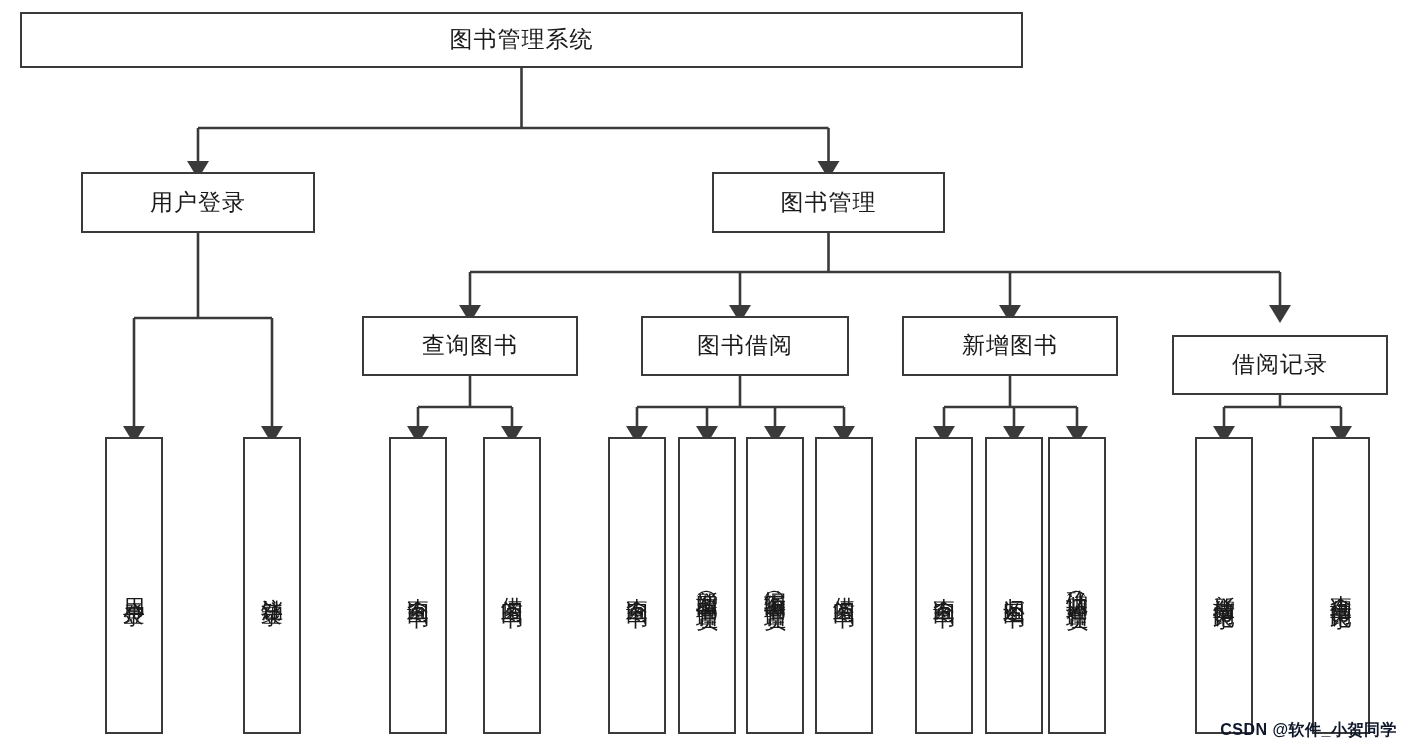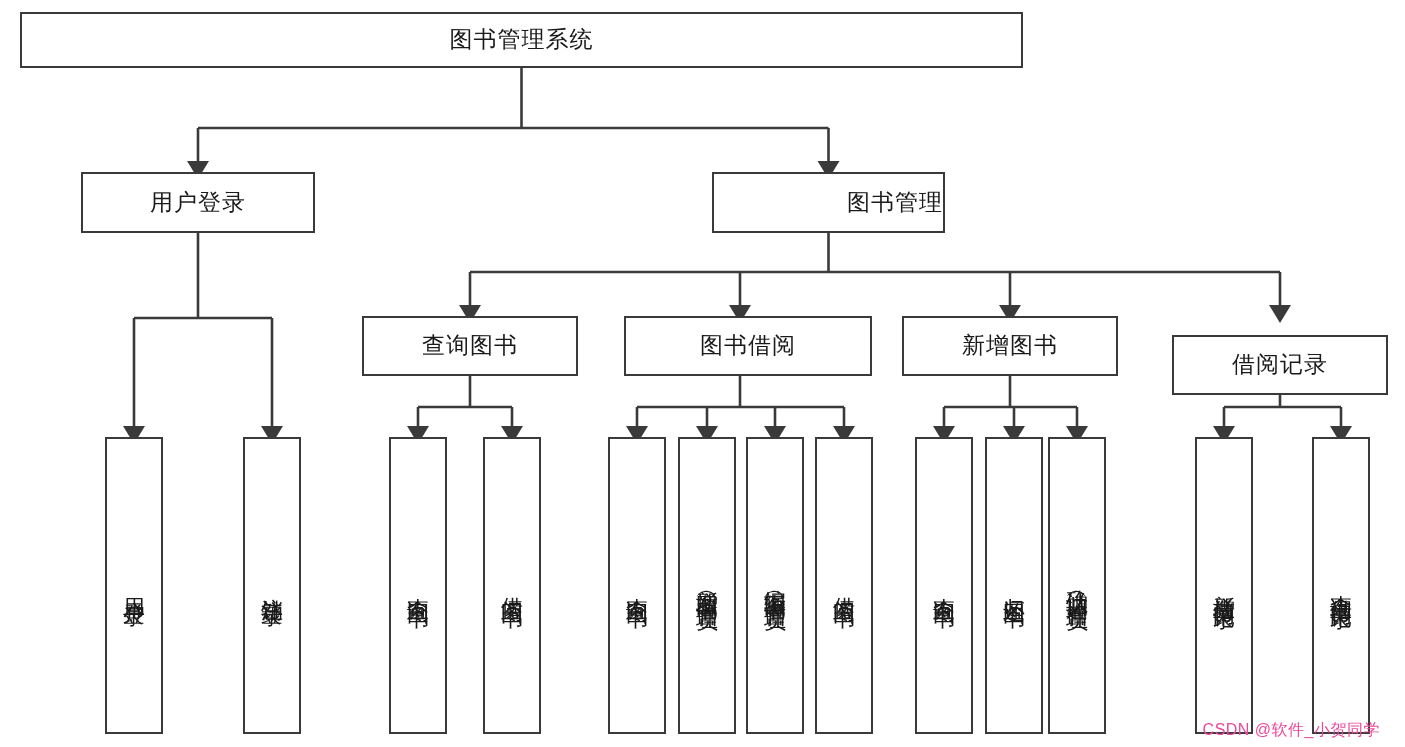--- a/index.html
+++ b/index.html
@@ -51,27 +51,28 @@
     padding: 6px 0;
     text-align: center;
   }
   .node.vert .label {
     writing-mode: vertical-rl;
     text-orientation: upright;
     display: block;
   }
   #watermark {
     position: absolute;
-    right: 25px;
+    right: 8px;
     bottom: 6px;
     font-size: 16px;
-    color: #ec4899;
+    color: #0f172a;
     letter-spacing: 0.5px;
     user-select: none;
     white-space: nowrap;
+    font-weight: bold;
   }
 </style>
 </head>
 <body>
 
 <div id="diagram-root">
 
   <svg id="connector-layer" width="1405" height="747" viewBox="0 0 1405 747" xmlns="http://www.w3.org/2000/svg">
     <defs>
       <marker id="arrow" markerWidth="9" markerHeight="9" refX="3.2" refY="4.5" orient="auto" markerUnits="strokeWidth">
@@ -115,27 +116,27 @@
       </g>
   </svg>
 
   <div id="node-layer">
       <div class="node horiz" style="left: 20px; top: 12px; width: 1003px; height: 56px;">
         <span class="label">图书管理系统</span>
       </div>
       <div class="node horiz" style="left: 81px; top: 172px; width: 234px; height: 61px;">
         <span class="label">用户登录</span>
       </div>
-      <div class="node horiz" style="left: 712px; top: 172px; width: 233px; height: 61px; justify-content: flex-end;">
+      <div class="node horiz" style="left: 712px; top: 172px; width: 233px; height: 61px;">
         <span class="label">图书管理</span>
       </div>
       <div class="node horiz" style="left: 362px; top: 316px; width: 216px; height: 60px;">
         <span class="label">查询图书</span>
       </div>
-      <div class="node horiz" style="left: 624px; top: 316px; width: 248px; height: 60px;">
+      <div class="node horiz" style="left: 641px; top: 316px; width: 208px; height: 60px;">
         <span class="label">图书借阅</span>
       </div>
       <div class="node horiz" style="left: 902px; top: 316px; width: 216px; height: 60px;">
         <span class="label">新增图书</span>
       </div>
       <div class="node horiz" style="left: 1172px; top: 335px; width: 216px; height: 60px;">
         <span class="label">借阅记录</span>
       </div>
       <div class="node vert" style="left: 105px; top: 437px; width: 58px; height: 297px;">
         <span class="label">用户登录</span>

